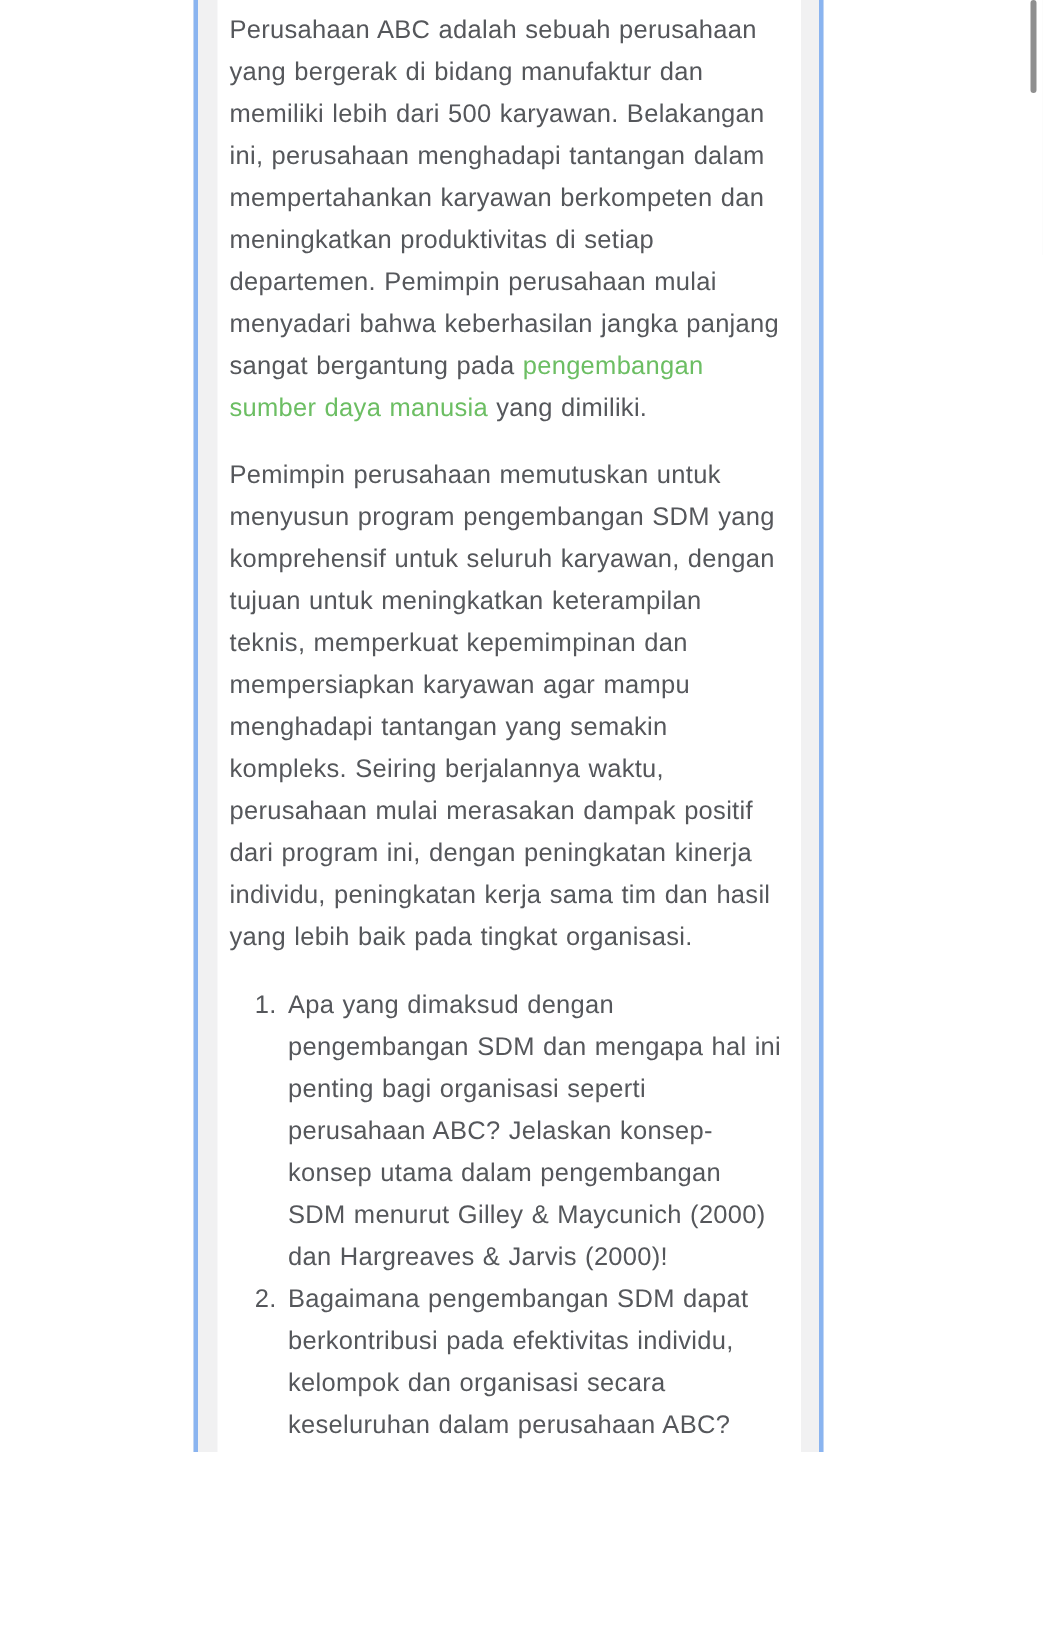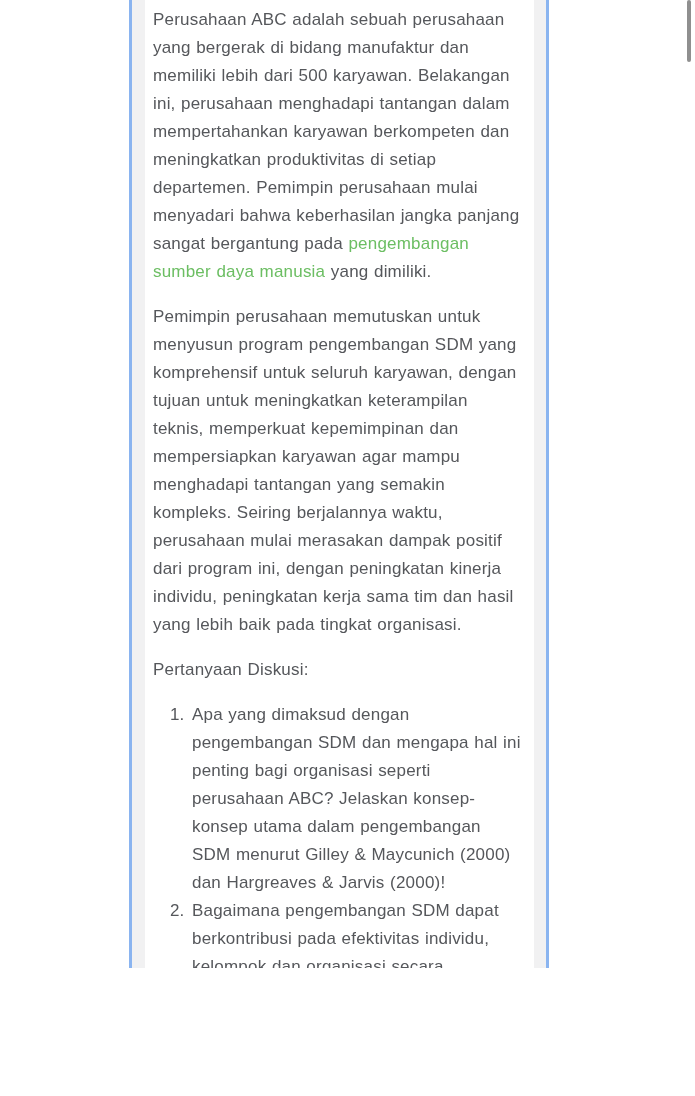--- a/index.html
+++ b/index.html
@@ -71,21 +71,20 @@
 </head>
 <body>
 
 <div class="question-panel">
   <div class="question-card">
 
     <p><span>Perusahaan ABC adalah sebuah perusahaan yang bergerak di bidang manufaktur dan memiliki lebih dari 500 karyawan. Belakangan ini, perusahaan menghadapi tantangan dalam mempertahankan karyawan berkompeten dan meningkatkan produktivitas di setiap departemen. Pemimpin perusahaan mulai menyadari bahwa keberhasilan jangka panjang sangat bergantung pada </span><a href="#" class="sdm-link">pengembangan sumber daya manusia</a><span> yang dimiliki.</span></p>
 
     <p>Pemimpin perusahaan memutuskan untuk menyusun program pengembangan SDM yang komprehensif untuk seluruh karyawan, dengan tujuan untuk meningkatkan keterampilan teknis, memperkuat kepemimpinan dan mempersiapkan karyawan agar mampu menghadapi tantangan yang semakin kompleks. Seiring berjalannya waktu, perusahaan mulai merasakan dampak positif dari program ini, dengan peningkatan kinerja individu, peningkatan kerja sama tim dan hasil yang lebih baik pada tingkat organisasi.</p>
 
-    <p>Pertanyaan Diskusi:</p>
 
     <ol>
       <li>Apa yang dimaksud dengan pengembangan SDM dan mengapa hal ini penting bagi organisasi seperti perusahaan ABC? Jelaskan konsep-konsep utama dalam pengembangan SDM menurut Gilley &amp; Maycunich (2000) dan Hargreaves &amp; Jarvis (2000)!</li>
       <li>Bagaimana pengembangan SDM dapat berkontribusi pada efektivitas individu, kelompok dan organisasi secara keseluruhan dalam perusahaan ABC? Jelaskan peran pengembangan SDM dalam membangun tenaga kerja yang unggul dan berkompeten!</li>
     </ol>
 
   </div>
 </div>
 
 <div class="scrollbar-thumb"></div>

